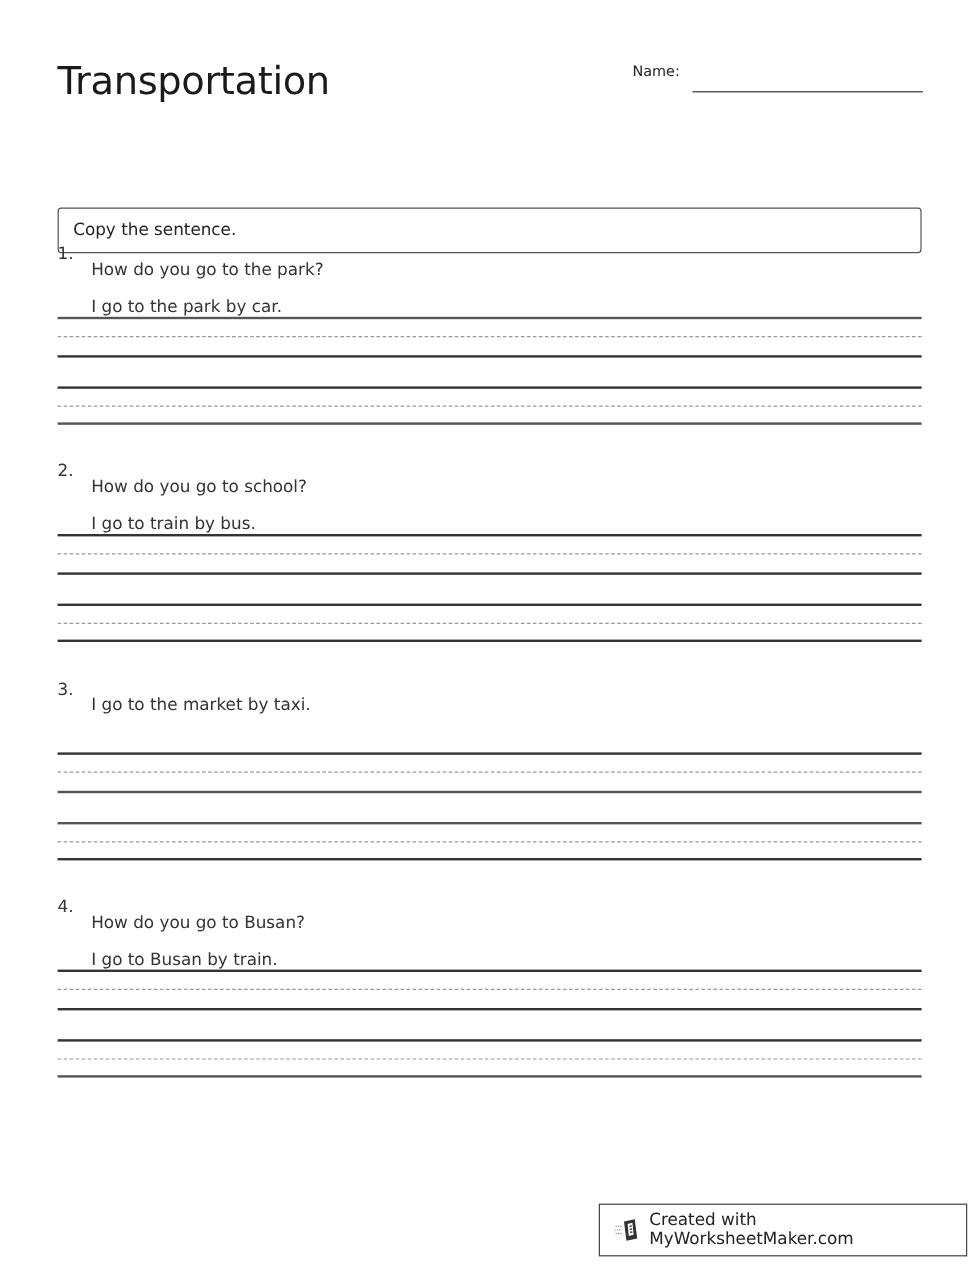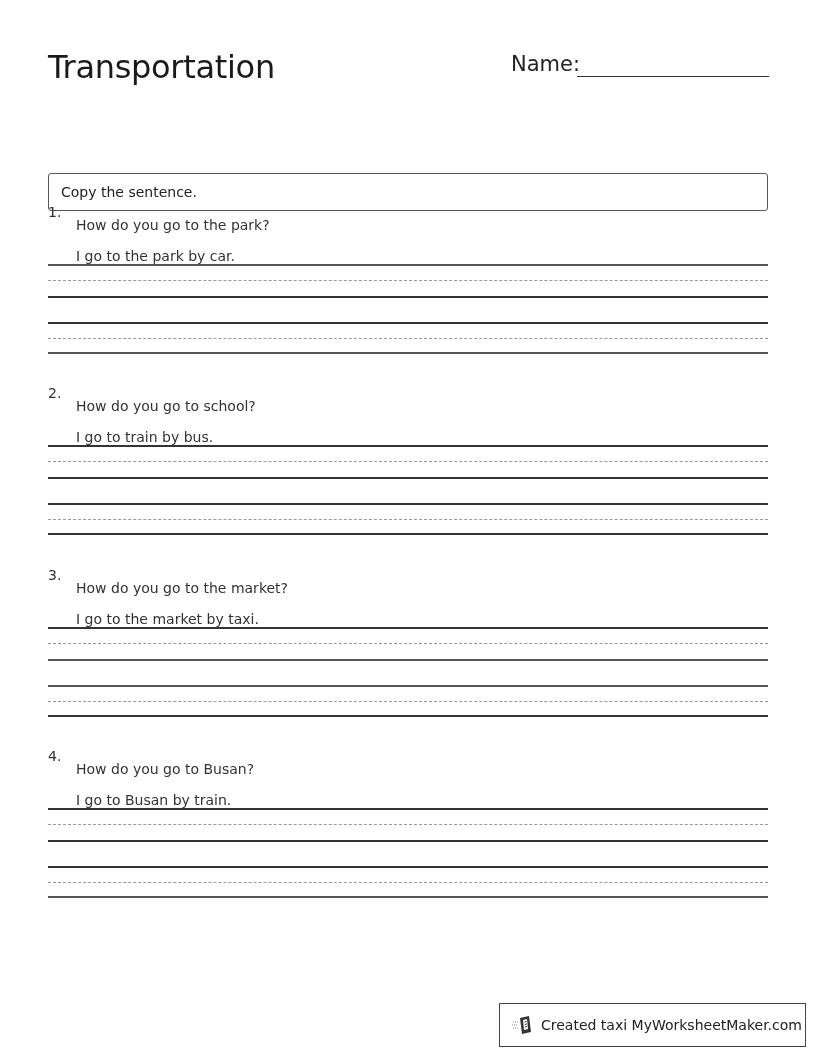--- a/index.html
+++ b/index.html
@@ -1,21 +1,21 @@
 <!DOCTYPE html>
 <html><head>
   <meta charset="utf-8">
   <style>
     * { box-sizing: border-box; margin: 0; padding: 0; }
     html, body { width: 816px; height: 1056px; background: #ffffff; }
     body { position: relative; font-family: "DejaVu Sans", "Liberation Sans", sans-serif; color: #222; overflow: hidden; }
 
     .title { position: absolute; left: 48px; top: 48px; font-size: 32px; font-weight: normal; color: #1a1a1a; letter-spacing: -0.3px; }
     .name-wrap { position: absolute; left: 511px; top: 52px; width: 258px; height: 26px; }
-    .name-label { position: absolute; left: 0; top: 0; font-size: 21px; color: #222; }
+    .name-label { position: absolute; left: 16px; top: 0; font-size: 12px; color: #222; }
     .name-line { position: absolute; left: 66px; top: 24px; width: 192px; height: 1px; background: #333; }
 
     .instructions { position: absolute; left: 48px; top: 135px; width: 720px; height: 38px; border: 1.5px solid #555; border-radius: 3px; padding: 0 12px; display: flex; align-items: center; font-size: 14px; color: #222; margin-top: 38px; }
 
     .question { position: absolute; left: 48px; width: 720px; height: 150px; }
     .q-num { position: absolute; left: 0; top: 0; font-size: 14px; color: #333; }
     .q-text { position: absolute; left: 28px; top: 0; font-size: 14px; line-height: 19px; color: #333; }
     .q-text div { white-space: nowrap; margin-top: 12px; }
 
     .wl { position: absolute; left: 0; width: 720px; }
@@ -64,21 +64,20 @@
   <div class="wl wl-dash" style="top:76px;"></div>
   <div class="wl wl-solid" style="top:92px;"></div>
   <div class="wl wl-solid" style="top:118px;"></div>
   <div class="wl wl-dash" style="top:134px;"></div>
   <div class="wl wl-solid" style="top:148px;"></div>
 </div>
 
 <div class="question" style="top:567px;">
   <span class="q-num">3.</span>
   <div class="q-text">
-    <div>How do you go to the market?</div>
     <div>I go to the market by taxi.</div>
   </div>
   <div class="wl wl-solid" style="top:60px;"></div>
   <div class="wl wl-dash" style="top:76px;"></div>
   <div class="wl wl-solid gray" style="top:92px;"></div>
   <div class="wl wl-solid gray" style="top:118px;"></div>
   <div class="wl wl-dash" style="top:134px;"></div>
   <div class="wl wl-solid" style="top:148px;"></div>
 </div>
 
@@ -100,14 +99,14 @@
   <span class="logo">
     <svg width="22" height="22" viewBox="0 0 22 22">
       <line x1="1" y1="8" x2="6" y2="8" stroke="#888" stroke-width="1" stroke-dasharray="1,1"></line>
       <line x1="0" y1="11" x2="6" y2="11" stroke="#888" stroke-width="1" stroke-dasharray="1,1"></line>
       <line x1="1" y1="14" x2="6" y2="14" stroke="#888" stroke-width="1" stroke-dasharray="1,1"></line>
       <path d="M8 4 L17 2 L19 18 L10 20 Z" fill="#333"></path>
       <path d="M11 6 L15 5 L16 15 L12 16 Z" fill="#fff"></path>
       <path d="M12.5 8 L14.5 7.5 M12.7 10.5 L14.8 10 M13 13 L15 12.5" stroke="#333" stroke-width="1"></path>
     </svg>
   </span>
-  <span>Created taxi MyWorksheetMaker.com</span>
+  <span>Created with MyWorksheetMaker.com</span>
 </div>
 
 </body></html>

